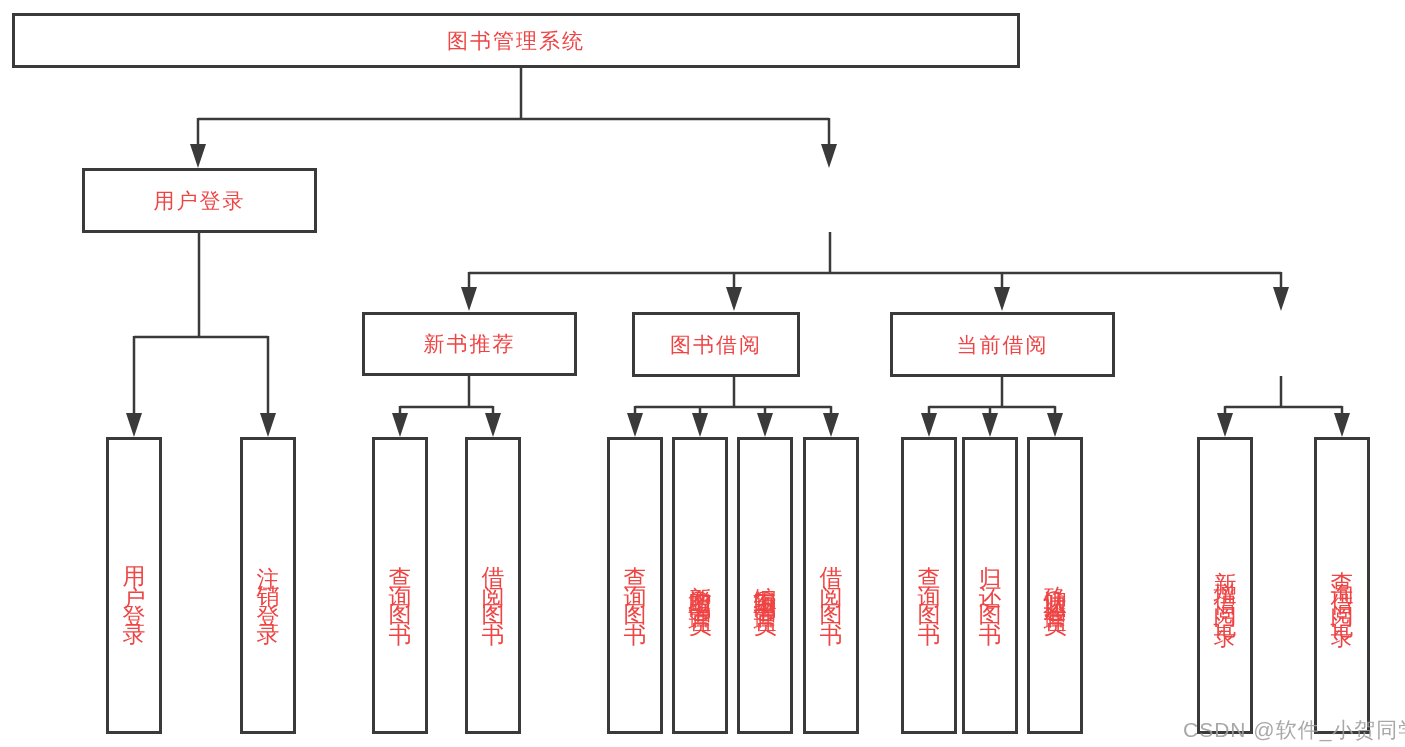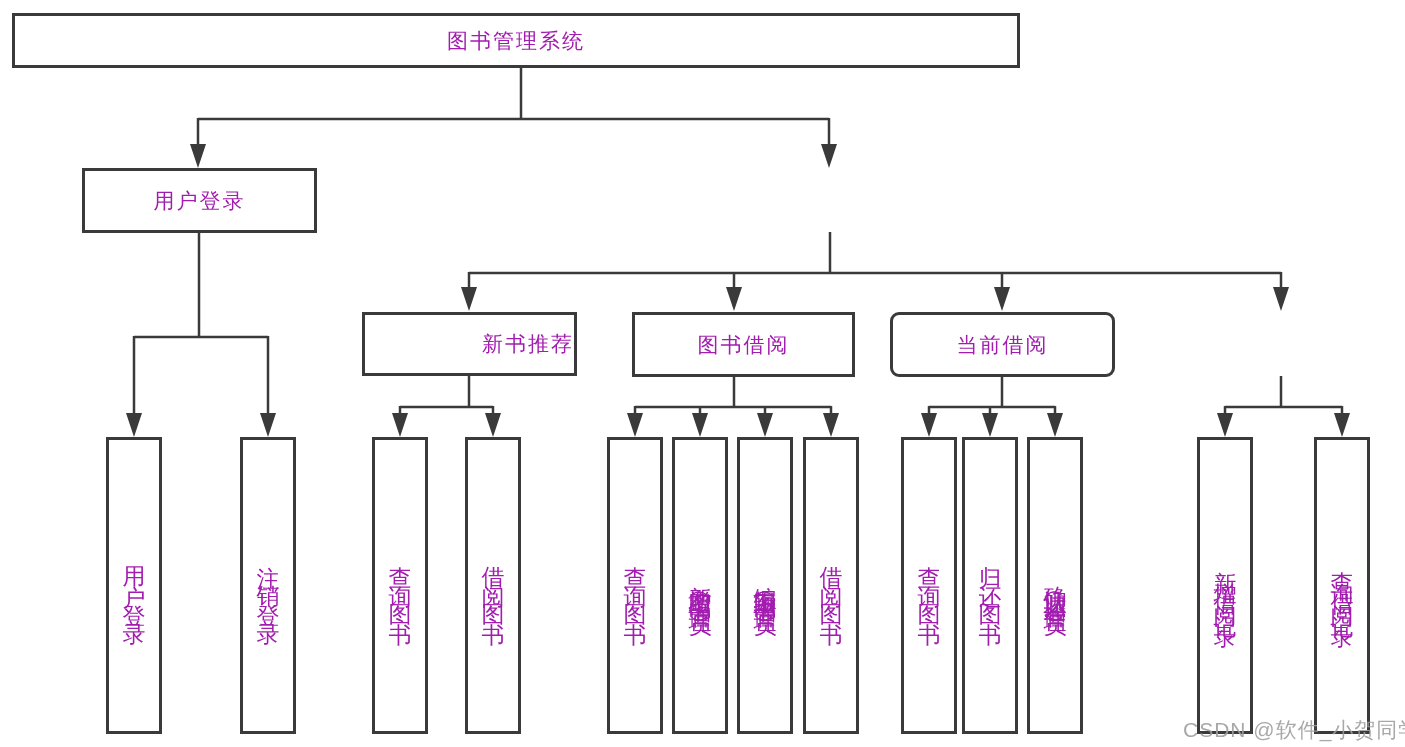--- a/index.html
+++ b/index.html
@@ -18,21 +18,21 @@
     z-index: 1;
   }
   .box {
     position: absolute;
     box-sizing: border-box;
     border: 3px solid #3a3a3a;
     background: #ffffff;
     display: flex;
     align-items: center;
     justify-content: center;
-    color: #a21caf;
+    color: #ef4444;
     z-index: 2;
   }
   .hbox { font-size: 21px; letter-spacing: 2px; }
   .vtext {
     writing-mode: vertical-rl;
     text-orientation: mixed;
     font-size: 23px;
     line-height: 1;
   }
   .sp-lg { letter-spacing: 19px; }
@@ -124,27 +124,27 @@
   </svg>
 
   <div class="box hbox" style="left:12px; top:13px; width:1008px; height:55px;">
     <span>图书管理系统</span>
   </div>
 
   <div class="box hbox" style="left:82px; top:168px; width:235px; height:65px;">
     <span>用户登录</span>
   </div>
 
-  <div class="box hbox" style="left:362px; top:312px; width:215px; height:64px;justify-content:flex-end;">
+  <div class="box hbox" style="left:362px; top:312px; width:215px; height:64px;">
     <span>新书推荐</span>
   </div>
-  <div class="box hbox" style="left:632px; top:312px; width:223px; height:65px;">
+  <div class="box hbox" style="left:632px; top:312px; width:168px; height:65px;">
     <span>图书借阅</span>
   </div>
-  <div class="box hbox" style="left:890px; top:312px; width:225px; height:65px;border-radius:9px;">
+  <div class="box hbox" style="left:890px; top:312px; width:225px; height:65px;">
     <span>当前借阅</span>
   </div>
 
   <div class="box" style="left:106px; top:437px; width:56px; height:297px;">
     <span class="vtext sp-lg">用户登录</span>
   </div>
   <div class="box" style="left:240px; top:437px; width:56px; height:297px;">
     <span class="vtext sp-lg">注销登录</span>
   </div>
 

